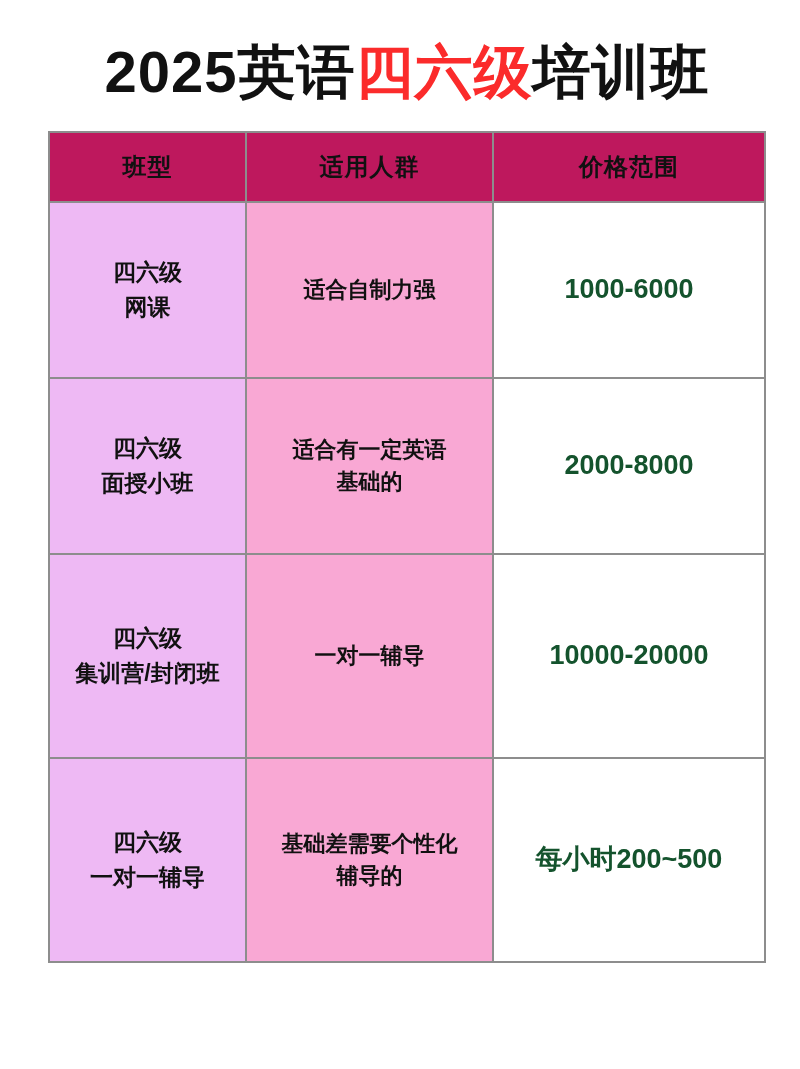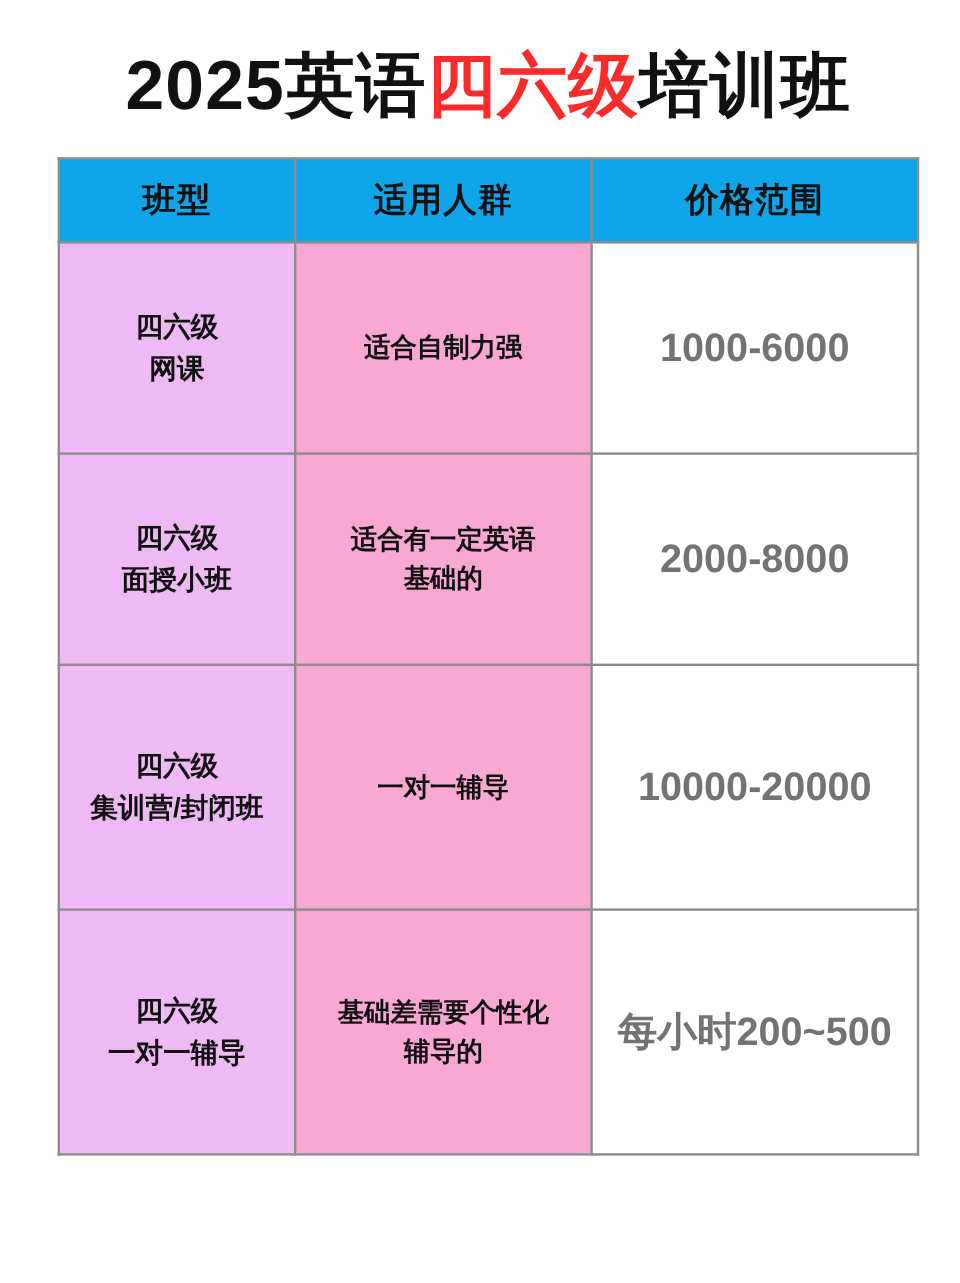--- a/index.html
+++ b/index.html
@@ -59,23 +59,23 @@
     border-collapse: collapse;
     table-layout: fixed;
   }
   table.price-table th,
   table.price-table td {
     border: 2px solid #8d8d8d;
     text-align: center;
     vertical-align: middle;
   }
   table.price-table th {
-    background: #0ea5e9;
+    background: #be185d;
     color: #111111;
-    font-size: 28px;
+    font-size: 24px;
     font-weight: 900;
     height: 66px;
     letter-spacing: 1px;
   }
   col.col-type   { width: 27.5%; }
   col.col-group  { width: 34.5%; }
   col.col-price  { width: 38%; }
 
   td.cell-type {
     background: #eeb9f4;
@@ -87,22 +87,22 @@
   td.cell-group {
     background: #f9a8d4;
     color: #111111;
     font-size: 22px;
     font-weight: 900;
     line-height: 1.45;
     padding: 0 10px;
   }
   td.cell-price {
     background: #ffffff;
-    color: #737373;
-    font-size: 33px;
+    color: #14532d;
+    font-size: 27px;
     font-weight: 900;
     line-height: 1.4;
   }
   tr.row-1 td { height: 172px; }
   tr.row-2 td { height: 172px; }
   tr.row-3 td { height: 200px; }
   tr.row-4 td { height: 200px; }
 
   .nowrap { white-space: pre-line; }
 </style>

